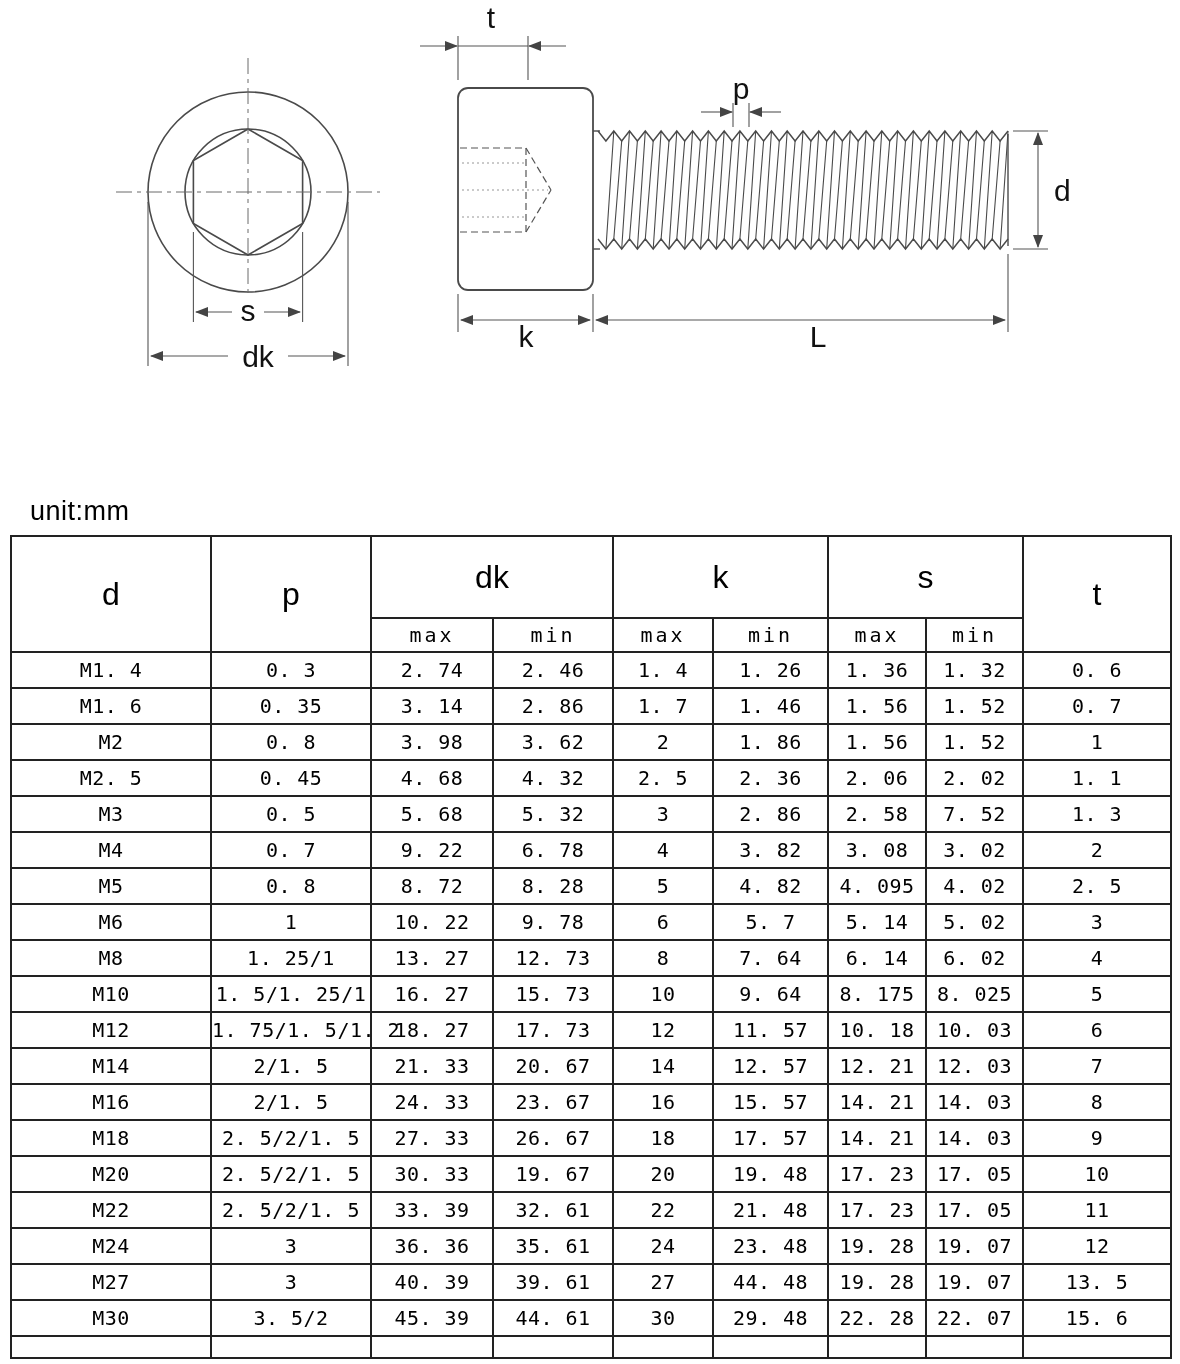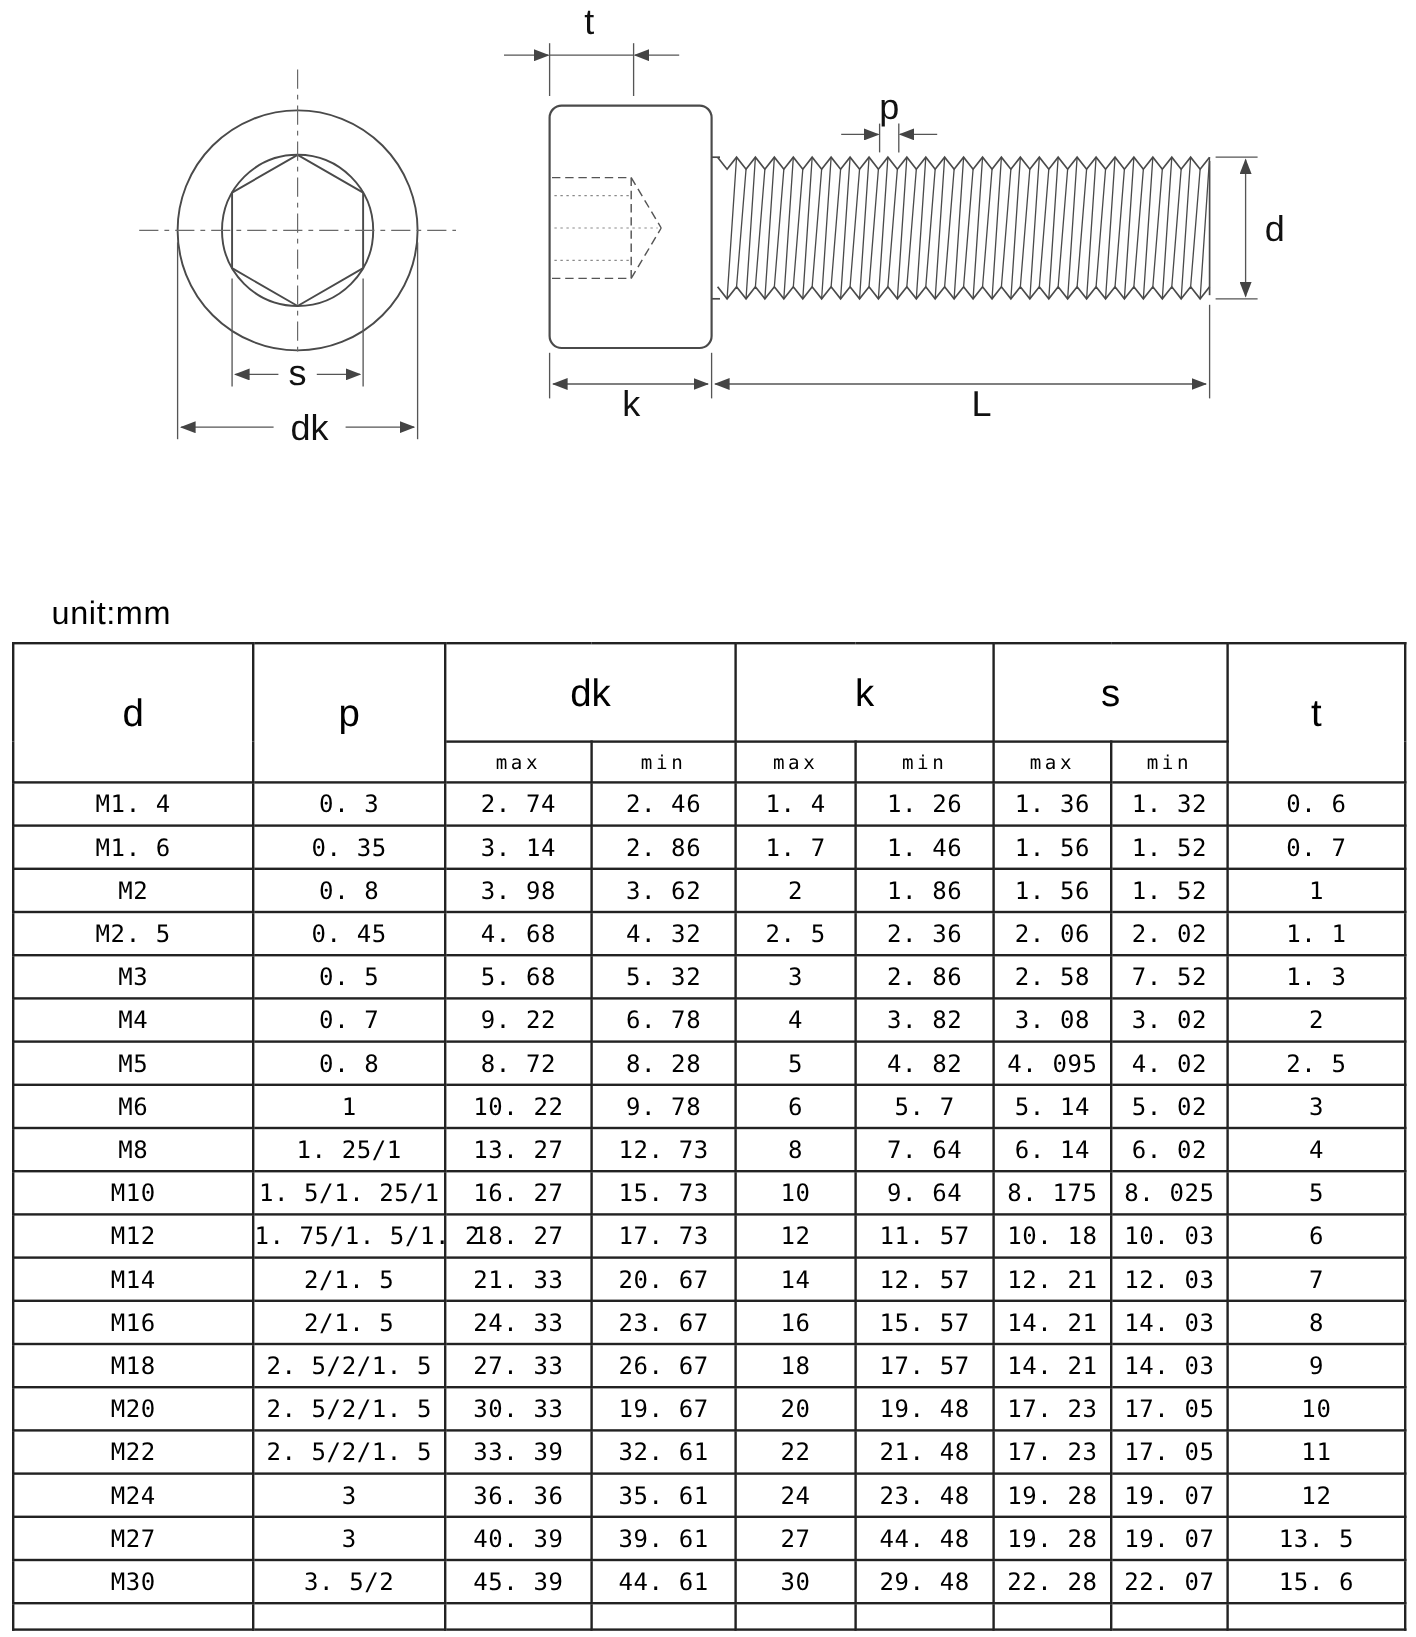--- a/index.html
+++ b/index.html
@@ -1,24 +1,24 @@
 <!DOCTYPE html>
 <html><head>
 <meta charset="utf-8">
 <style>
   * { margin:0; padding:0; box-sizing:border-box; }
   html, body { background:#ffffff; }
   body { font-family:"Liberation Sans", sans-serif; color:#111; }
   .page { position:relative; width:1180px; height:1364px; background:#fff; overflow:hidden; }
   .drawing { position:absolute; top:0; left:0; }
-  .unit { position:absolute; top:496px; left:43px; font-size:27px; color:#000; letter-spacing:0.5px; }
+  .unit { position:absolute; top:496px; left:30px; font-size:27px; color:#000; letter-spacing:0.5px; }
   table.spec { position:absolute; top:535px; left:10px; width:1160px; border-collapse:collapse; table-layout:fixed; }
   .spec th, .spec td { border:2px solid #222; text-align:center; vertical-align:middle; padding:0; color:#000; }
   .spec tr.h1 th { font-size:32px; font-weight:400; height:82px; font-family:"Liberation Sans", sans-serif; }
-  .spec tr.h2 th { font-size:16px; font-weight:400; height:34px; font-family:"DejaVu Sans Mono", monospace; letter-spacing:3px; }
+  .spec tr.h2 th { font-size:20px; font-weight:400; height:34px; font-family:"DejaVu Sans Mono", monospace; letter-spacing:3px; }
   .spec td { font-size:20px; height:36px; font-family:"DejaVu Sans Mono", monospace; letter-spacing:0.5px; white-space:nowrap; }
   .spec tr.empty td { height:22px; }
 </style>
 </head>
 <body>
 
 <div class="page">
 
   <svg class="drawing" width="1180" height="460" viewBox="0 0 1180 460" xmlns="http://www.w3.org/2000/svg">
     <defs>

